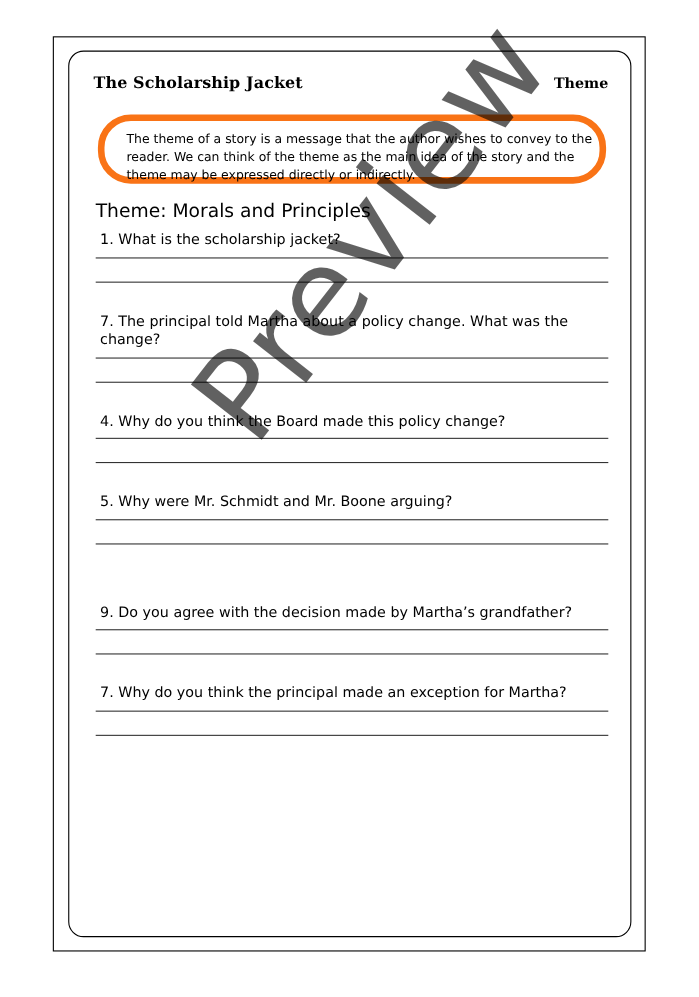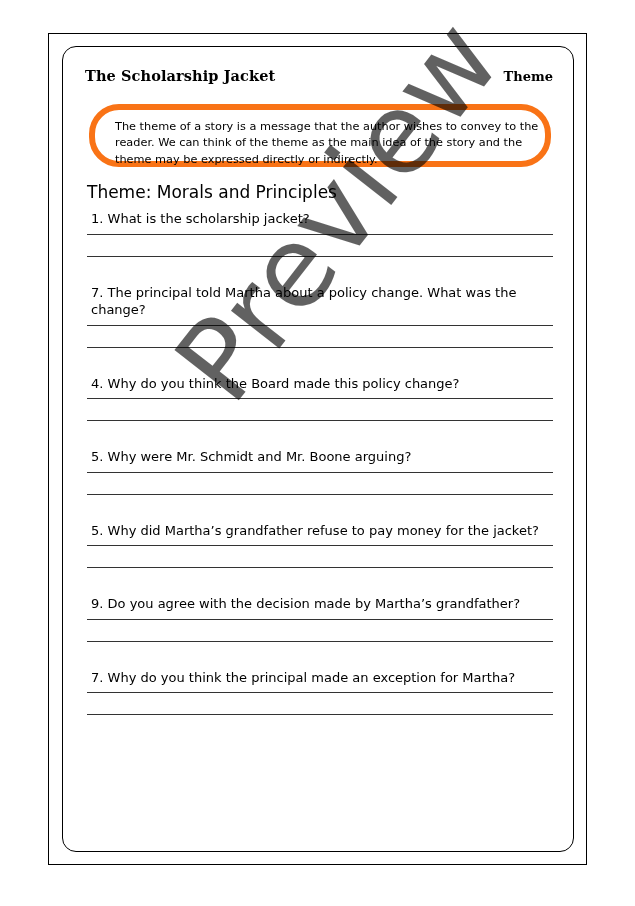--- a/index.html
+++ b/index.html
@@ -195,27 +195,20 @@
 
       <div class="question-block">
         <p class="question-text">5. Why were Mr. Schmidt and Mr. Boone arguing?</p>
         <div class="answer-lines">
           <div class="answer-line"></div>
           <div class="answer-line last"></div>
         </div>
       </div>
       <div class="q-spacer"></div>
 
-      <div class="question-block">
-        <p class="question-text">5. Why did Martha’s grandfather refuse to pay money for the jacket?</p>
-        <div class="answer-lines">
-          <div class="answer-line"></div>
-          <div class="answer-line last"></div>
-        </div>
-      </div>
       <div class="q-spacer"></div>
 
       <div class="question-block">
         <p class="question-text">9. Do you agree with the decision made by Martha’s grandfather?</p>
         <div class="answer-lines">
           <div class="answer-line"></div>
           <div class="answer-line last"></div>
         </div>
       </div>
       <div class="q-spacer"></div>

